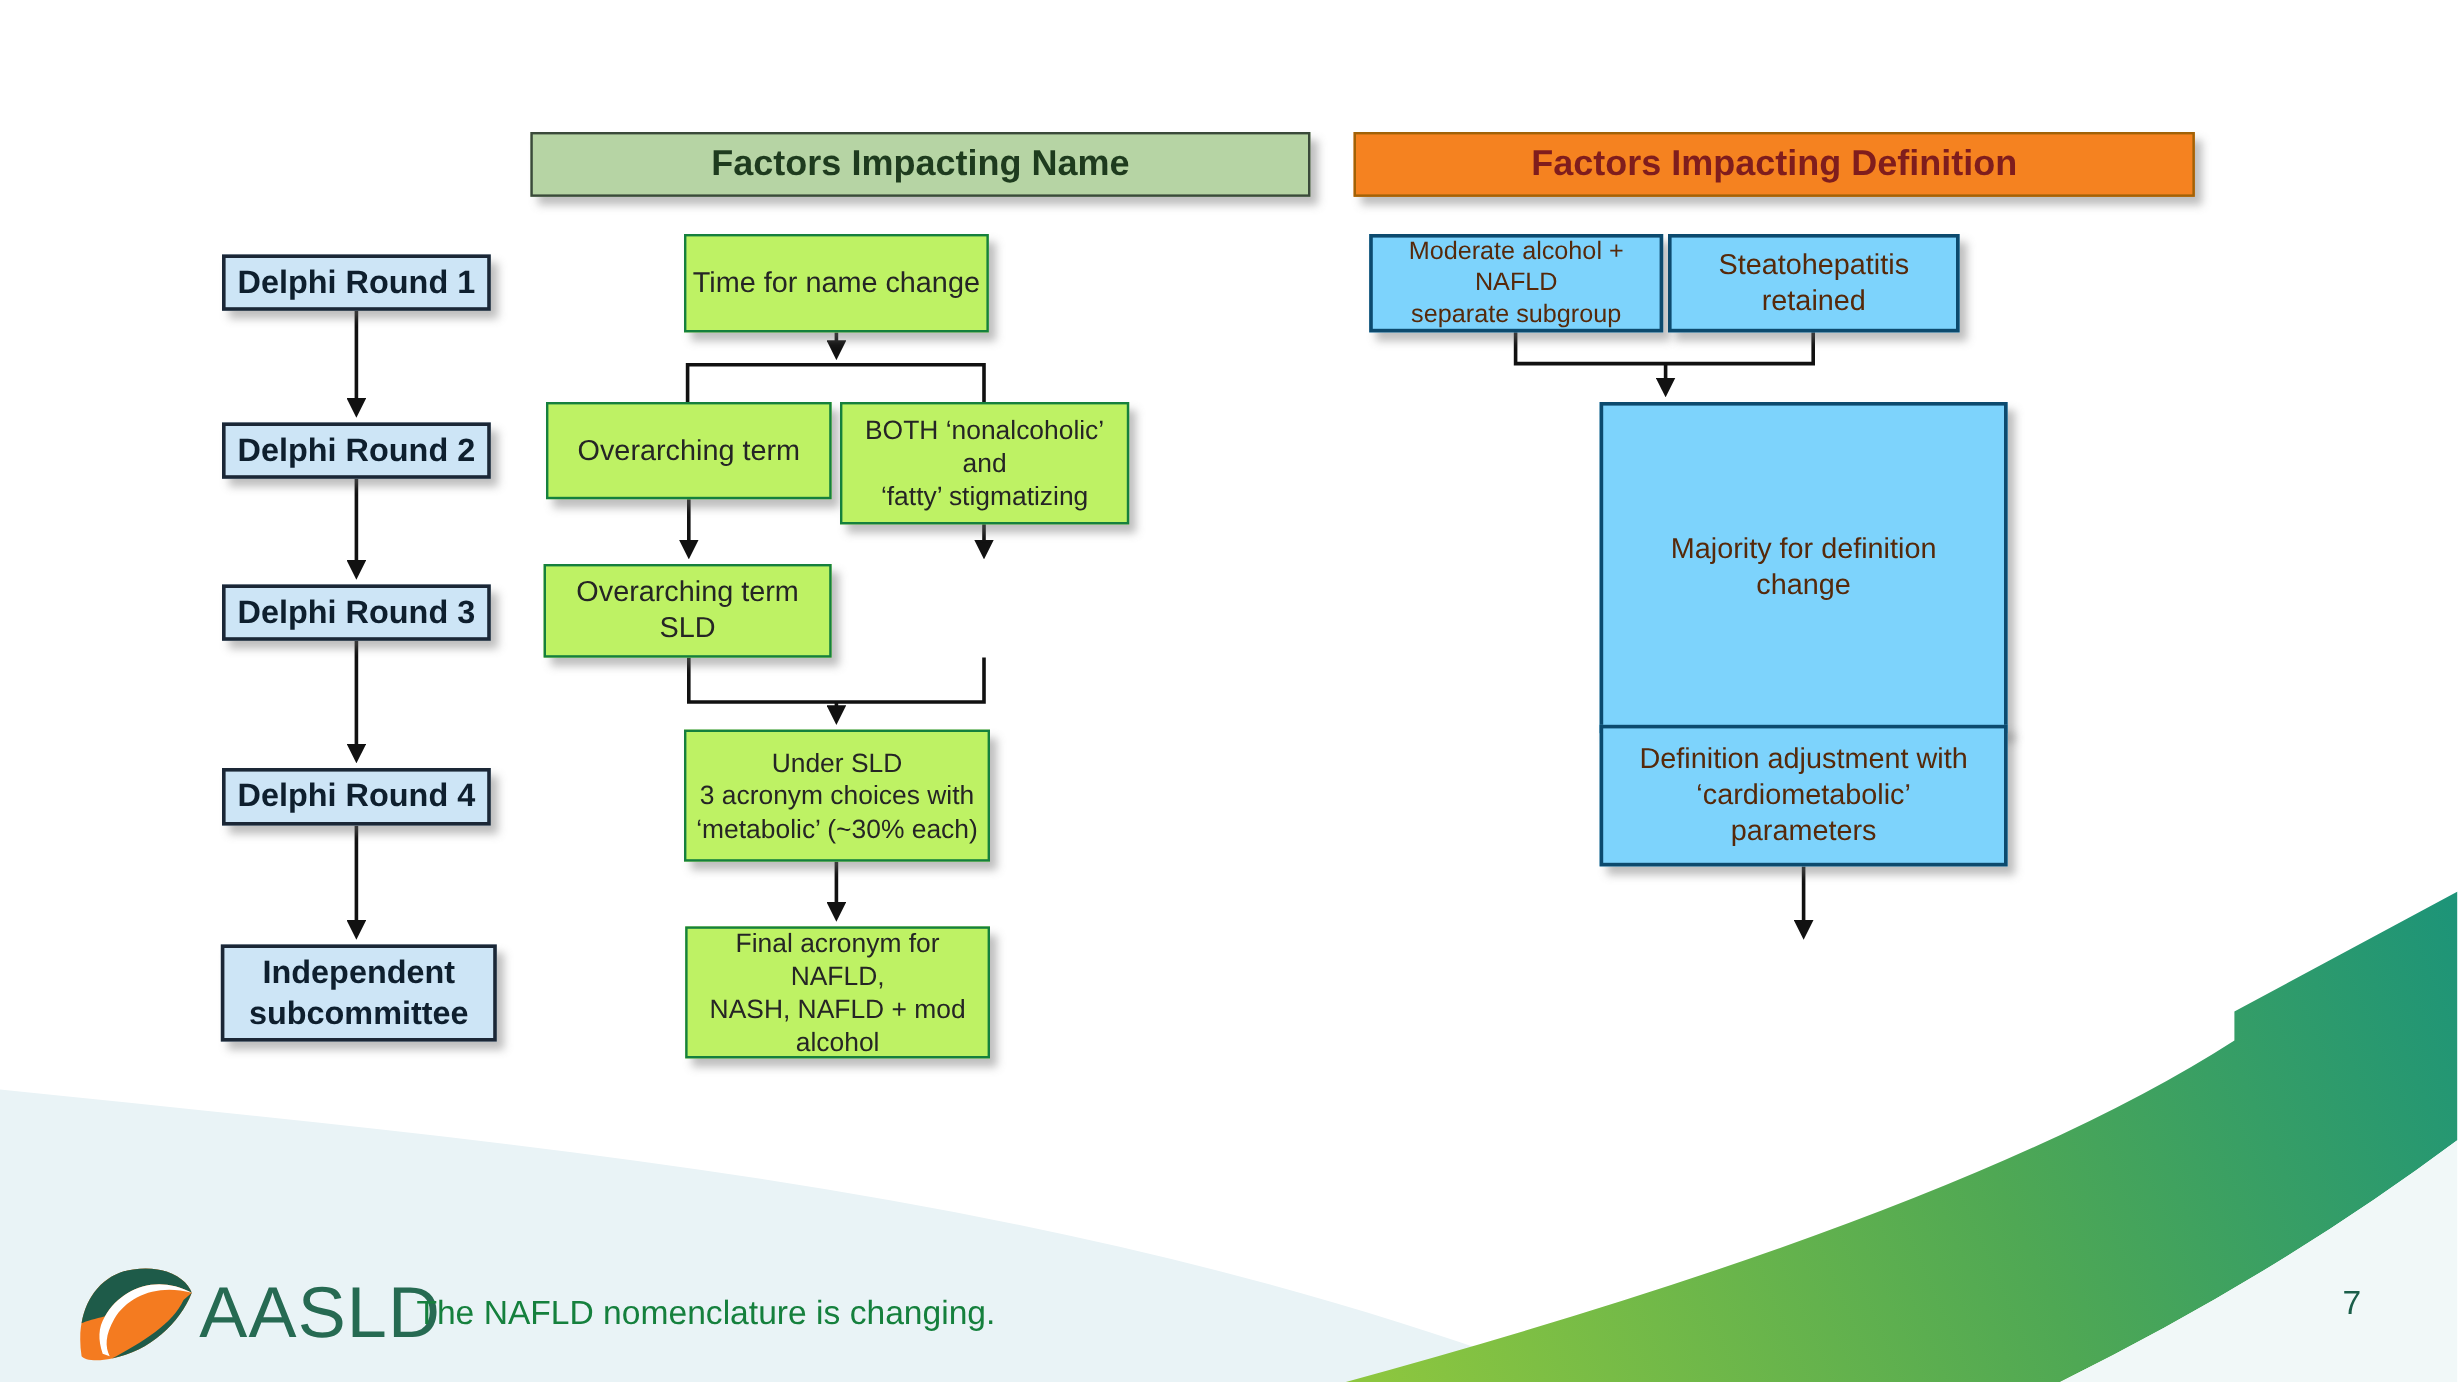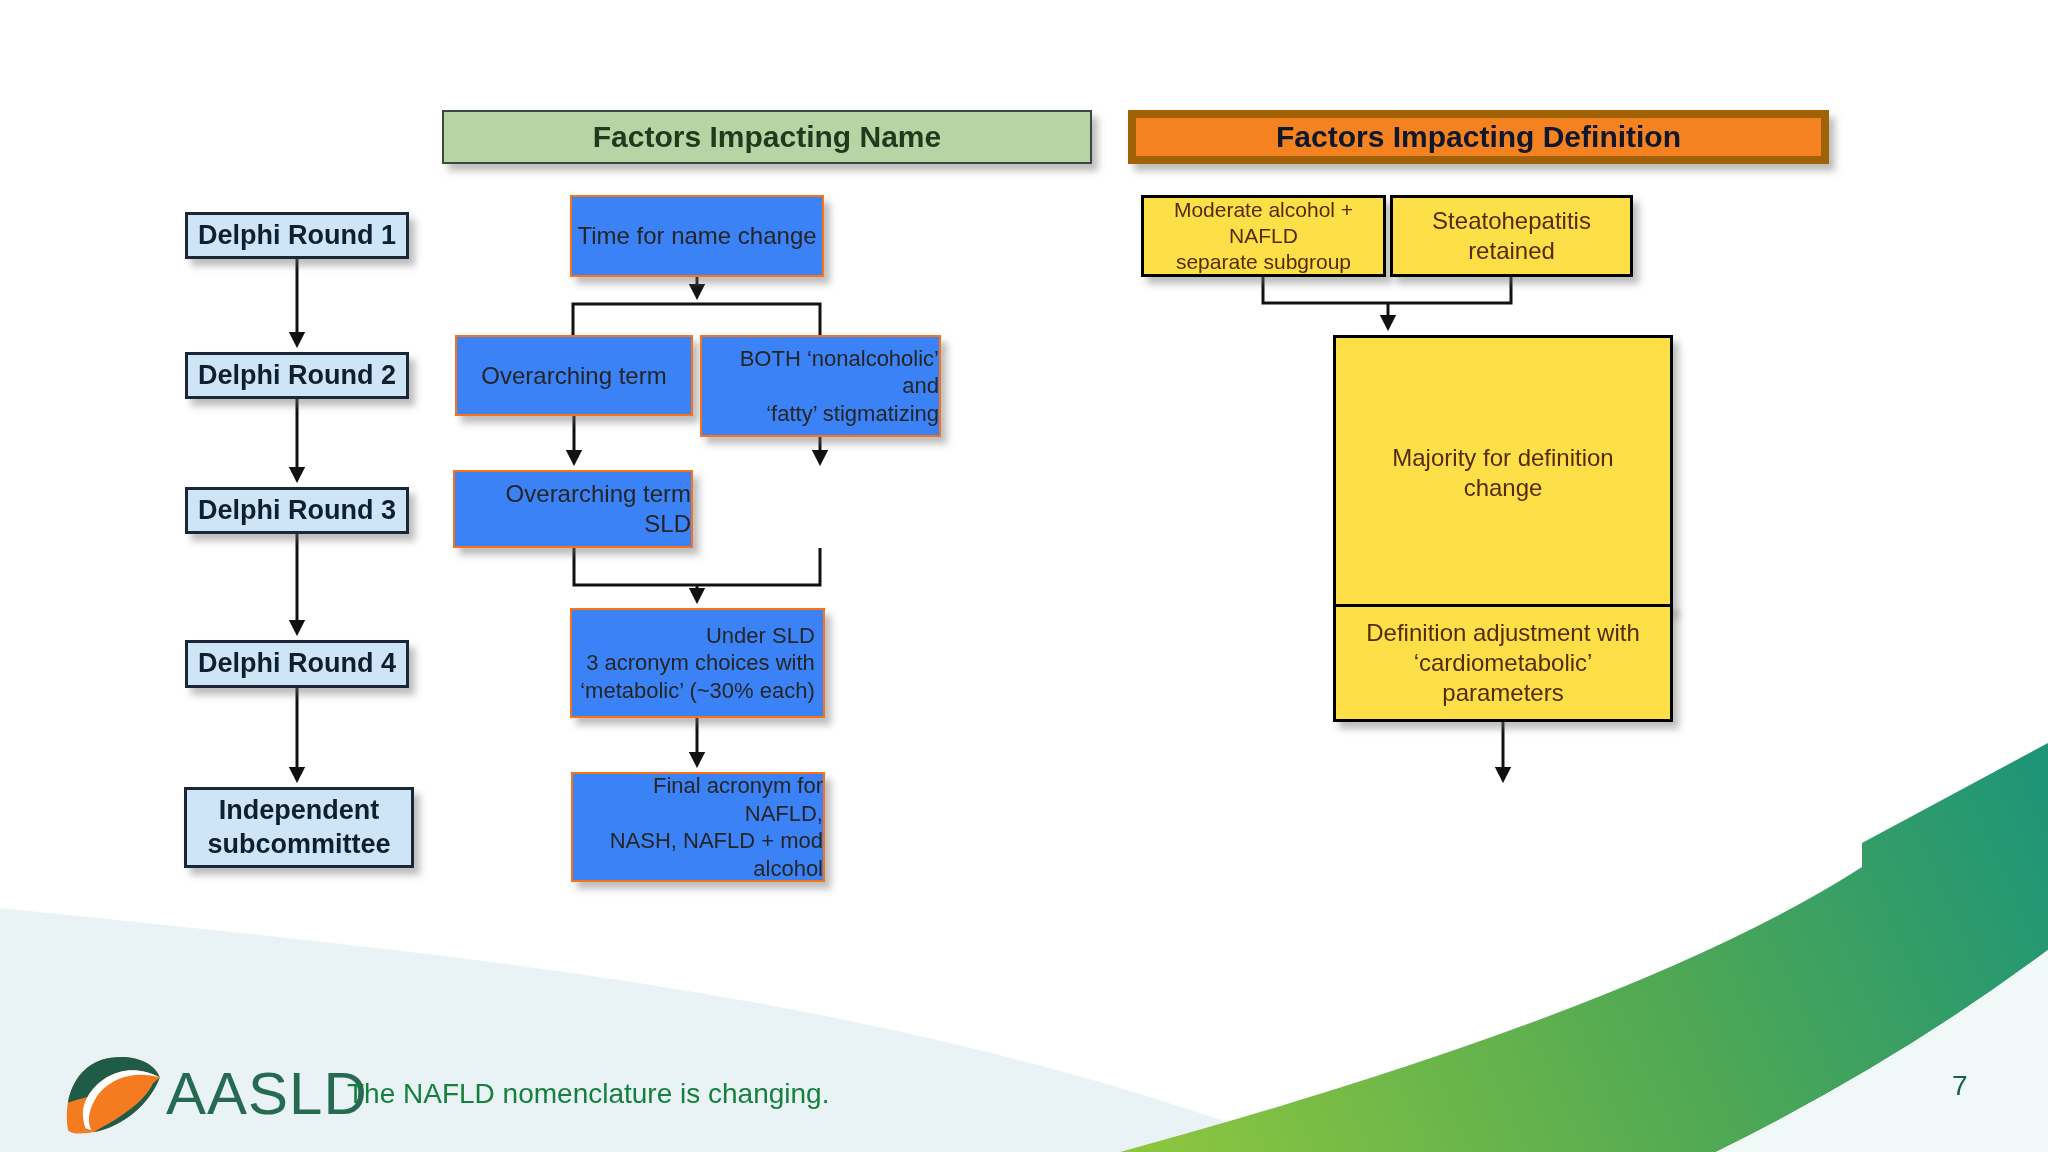--- a/index.html
+++ b/index.html
@@ -12,30 +12,30 @@
   .box{
     position:absolute;box-sizing:border-box;
     display:flex;align-items:center;justify-content:center;
     text-align:center;white-space:pre-line;line-height:1.25;
     box-shadow:6px 7px 7px rgba(110,110,110,0.45);
   }
   .hdr{
     font-weight:700;font-size:30px;
   }
   .hdr-name{background:#b6d4a4;border:2px solid #3a4a3a;color:#1e3b1e;}
-  .hdr-def{background:#f58220;border:8px solid #a16207;color:#0f172a;}
+  .hdr-def{background:#f58220;border:2px solid #a16207;color:#7f1d1d;}
   .blue{
     background:#cde5f6;border:3px solid #1b2736;color:#0e1f2e;
     font-weight:700;font-size:27px;
   }
   .lgreen{
-    background:#3b82f6;border:2px solid #f97316;color:#252525;text-align:right;
+    background:#bef264;border:2px solid #15803d;color:#252525;
   }
   .yellow{
-    background:#fde047;border:3px solid #000000;color:#56290a;
+    background:#7dd3fc;border:3px solid #0c4a6e;color:#56290a;
   }
   .t24{font-size:24px;}
   .t22{font-size:22px;}
   .t21{font-size:21px;}
   #footer-logo{position:absolute;left:58px;top:1052px;display:flex;align-items:center;}
   #logo-word{
     font-size:60px;font-weight:400;color:#266a52;letter-spacing:1px;
     margin-left:6px;line-height:1;
   }
   #footer-caption{

